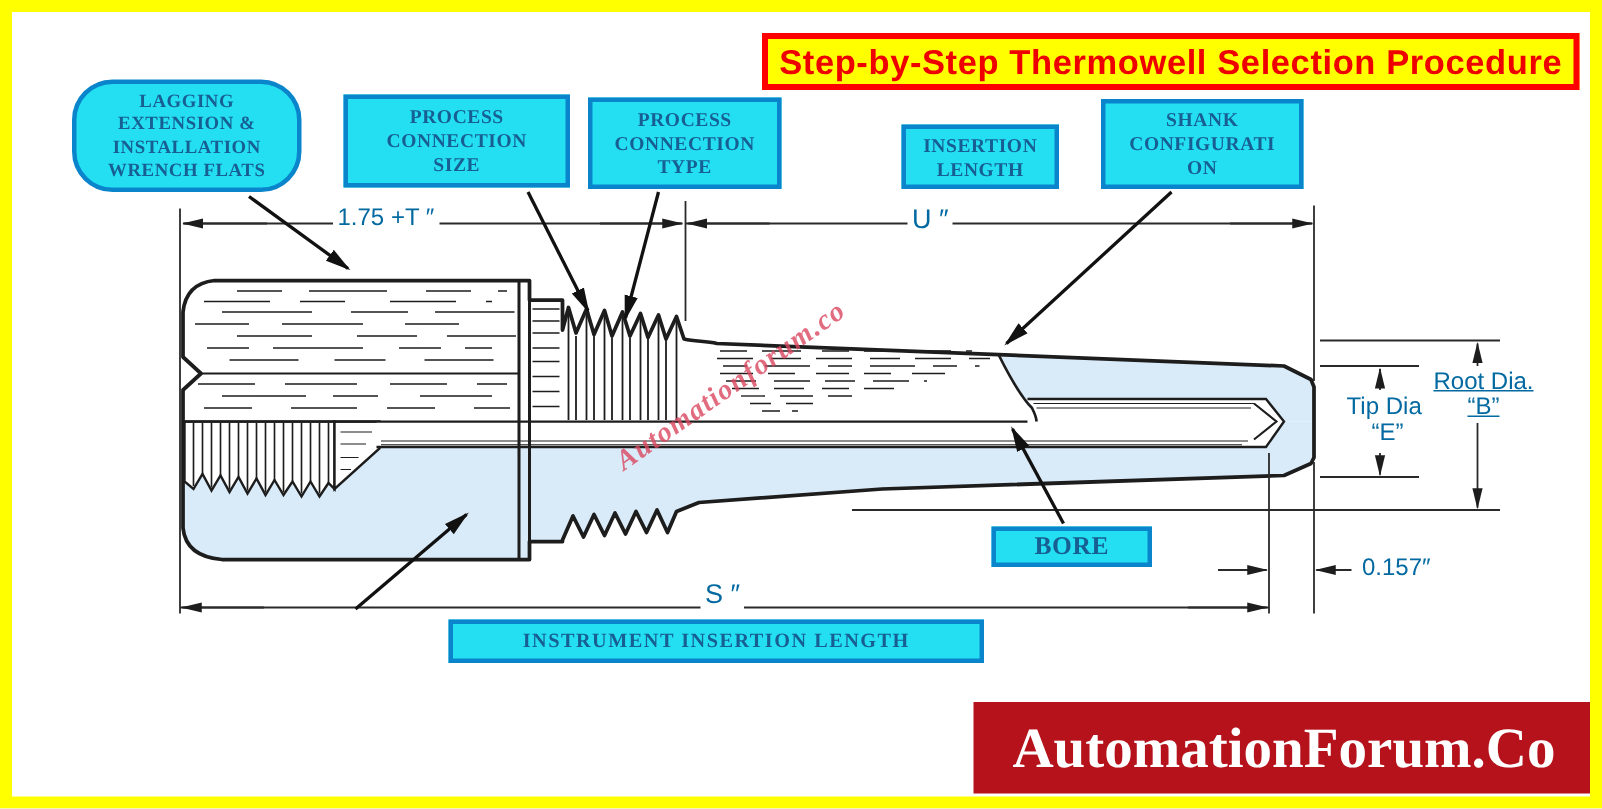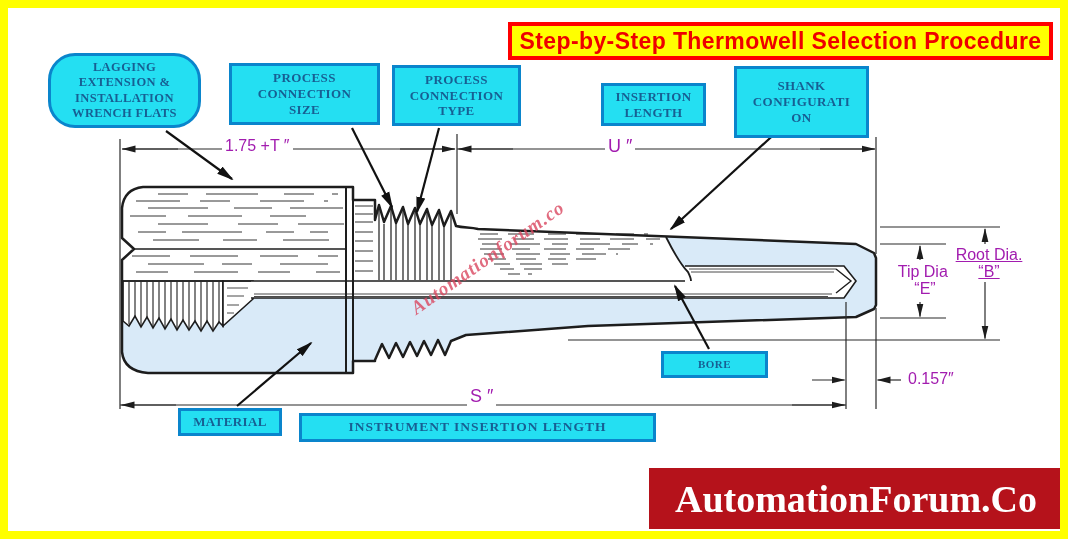--- a/index.html
+++ b/index.html
@@ -20,21 +20,21 @@
   }
   
   .callout{
     background:#24dff2;border:3px solid #0a85cc;box-sizing:border-box;
     display:flex;align-items:center;justify-content:center;text-align:center;
     font-family:"Liberation Serif",serif;font-weight:bold;color:#175f93;
     white-space:pre-line;line-height:1.22;letter-spacing:.4px;
   }
   
   .dim{
-    background:#ffffff;color:#a21caf;font-size:16px;line-height:1.05;
+    background:#ffffff;color:#0369a1;font-size:16px;line-height:1.05;
     padding:0 3px;white-space:pre-line;text-align:center;
   }
   .watermark{
     left:372px;top:238px;width:220px;height:30px;
     transform:rotate(-35deg);transform-origin:center;
     font-family:"Liberation Serif",serif;font-style:italic;font-weight:bold;
     font-size:19px;color:rgba(218,70,95,.8);letter-spacing:1px;white-space:nowrap;
     text-align:center;
   }
   .brand-banner{
@@ -198,23 +198,22 @@
 INSTALLATION
 WRENCH FLATS</div>
   <div class="abs callout" style="left:221px;top:55px;width:151px;height:62px;font-size:13px;">PROCESS
 CONNECTION
 SIZE</div>
   <div class="abs callout" style="left:384px;top:57px;width:129px;height:61px;font-size:13px;">PROCESS
 CONNECTION
 TYPE</div>
   <div class="abs callout" style="left:593px;top:75px;width:105px;height:43px;font-size:13px;">INSERTION
 LENGTH</div>
-  <div class="abs callout" style="left:726px;top:58px;width:135px;height:72px;font-size:13px;">SHANK
+  <div class="abs callout" style="left:726px;top:58px;width:135px;height:60px;font-size:13px;">SHANK
 CONFIGURATI
 ON</div>
-  <div class="abs callout" style="left:653px;top:343px;width:107px;height:27px;font-size:11px;">BORE</div>
-  <div class="abs callout" style="left:170px;top:400px;width:104px;height:28px;font-size:13px;">MATERIAL</div>
+  <div class="abs callout" style="left:653px;top:343px;width:107px;height:27px;font-size:17px;">BORE</div>
   <div class="abs callout" style="left:291px;top:405px;width:357px;height:29px;font-size:13.5px;letter-spacing:1px;">INSTRUMENT INSERTION LENGTH</div>
 
   <div class="abs title-banner">Step-by-Step Thermowell Selection Procedure</div>
   <div class="abs brand-banner">AutomationForum.Co</div>
 
 </div>
 
 </body></html>

